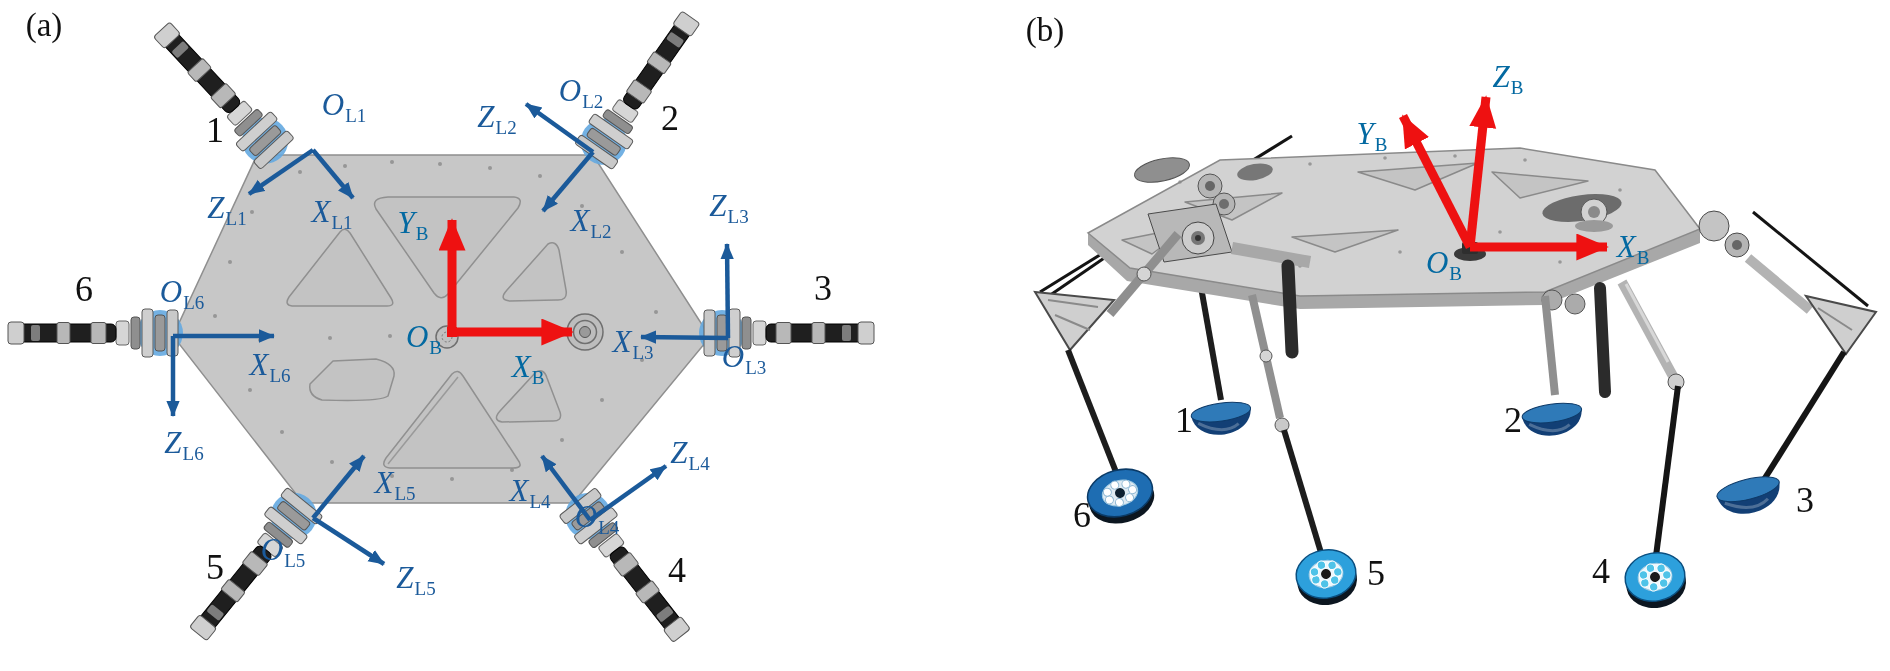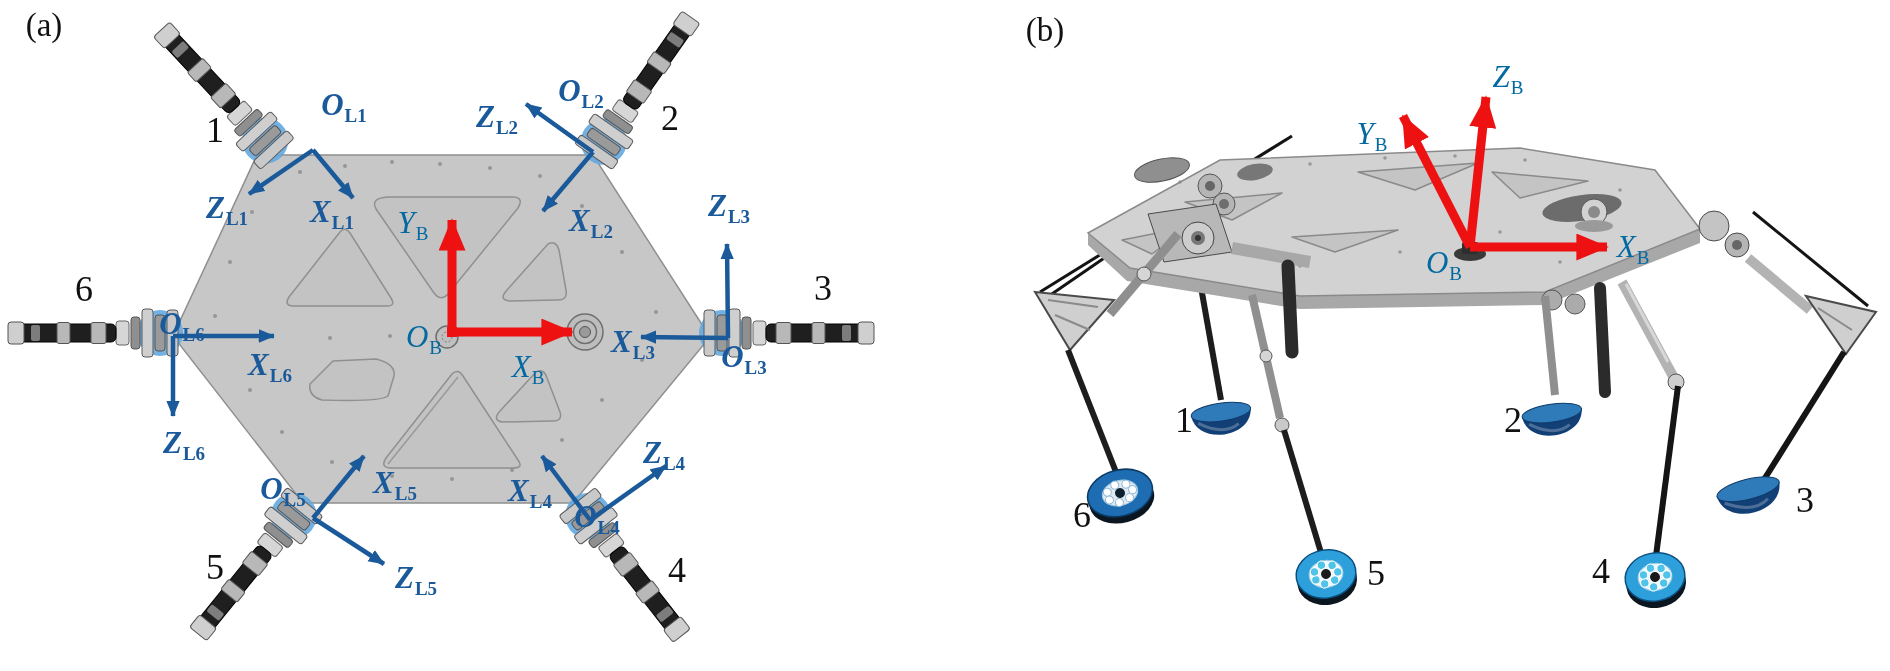--- a/index.html
+++ b/index.html
@@ -1,20 +1,20 @@
 <!DOCTYPE html>
 <html><head>
 <meta charset="utf-8">
 <style>
   html,body{margin:0;padding:0;background:#ffffff;}
   .stage{position:relative;width:1890px;height:671px;background:#ffffff;overflow:hidden;}
   .art{position:absolute;left:0;top:0;}
   .lbl{position:absolute;transform:translate(-50%,-50%);white-space:nowrap;
        font-family:"Liberation Serif","DejaVu Serif",serif;line-height:1;}
-  .blue{color:#1b5a9a;font-weight:bold;}
+  .blue{color:#1b5a9a;}
   .red{color:#0369a1;}
   .vm{font-style:italic;font-size:31px;}
   .vs{font-size:19px;position:relative;top:7px;margin-left:1px;font-style:normal;}
   .num{font-size:36px;color:#111;}
   .cap{font-size:33px;color:#111;}
 </style>
 </head>
 <body>
 
 <div class="stage">
@@ -304,27 +304,27 @@
 <div class="lbl blue" style="left:581px;top:90px"><span class="vm">O</span><span class="vs">L2</span></div>
 <div class="lbl blue" style="left:591px;top:220px"><span class="vm">X</span><span class="vs">L2</span></div>
 <div class="lbl blue" style="left:497px;top:116px"><span class="vm">Z</span><span class="vs">L2</span></div>
 
 <div class="lbl blue" style="left:744px;top:356px"><span class="vm">O</span><span class="vs">L3</span></div>
 <div class="lbl blue" style="left:633px;top:341px"><span class="vm">X</span><span class="vs">L3</span></div>
 <div class="lbl blue" style="left:729px;top:205px"><span class="vm">Z</span><span class="vs">L3</span></div>
 
 <div class="lbl blue" style="left:597px;top:516px"><span class="vm">O</span><span class="vs">L4</span></div>
 <div class="lbl blue" style="left:530px;top:490px"><span class="vm">X</span><span class="vs">L4</span></div>
-<div class="lbl blue" style="left:664px;top:452px"><span class="vm">Z</span><span class="vs">L4</span></div>
-
-<div class="lbl blue" style="left:283px;top:488px"><span class="vm">O</span><span class="vs">L5</span></div>
+<div class="lbl blue" style="left:690px;top:452px"><span class="vm">Z</span><span class="vs">L4</span></div>
+
+<div class="lbl blue" style="left:283px;top:549px"><span class="vm">O</span><span class="vs">L5</span></div>
 <div class="lbl blue" style="left:395px;top:482px"><span class="vm">X</span><span class="vs">L5</span></div>
 <div class="lbl blue" style="left:416px;top:577px"><span class="vm">Z</span><span class="vs">L5</span></div>
 
-<div class="lbl blue" style="left:182px;top:323px"><span class="vm">O</span><span class="vs">L6</span></div>
+<div class="lbl blue" style="left:182px;top:291px"><span class="vm">O</span><span class="vs">L6</span></div>
 <div class="lbl blue" style="left:270px;top:364px"><span class="vm">X</span><span class="vs">L6</span></div>
 <div class="lbl blue" style="left:184px;top:442px"><span class="vm">Z</span><span class="vs">L6</span></div>
 
 <div class="lbl red" style="left:1444px;top:262px"><span class="vm">O</span><span class="vs">B</span></div>
 <div class="lbl red" style="left:1633px;top:246px"><span class="vm">X</span><span class="vs">B</span></div>
 <div class="lbl red" style="left:1372px;top:133px"><span class="vm">Y</span><span class="vs">B</span></div>
 <div class="lbl red" style="left:1508px;top:76px"><span class="vm">Z</span><span class="vs">B</span></div>
 
 <div class="lbl num" style="left:1184px;top:420px"><span>1</span></div>
 <div class="lbl num" style="left:1513px;top:420px"><span>2</span></div>

